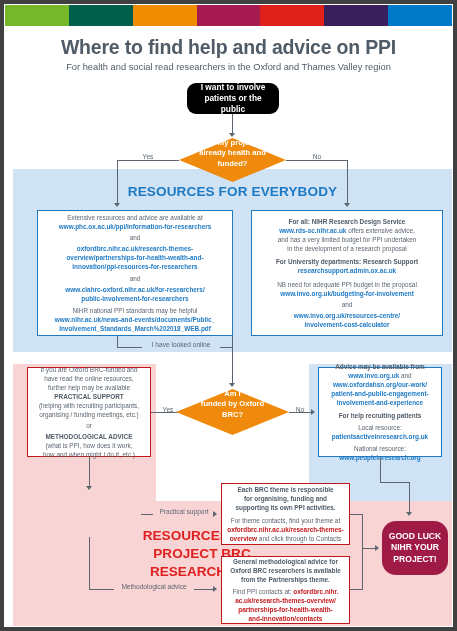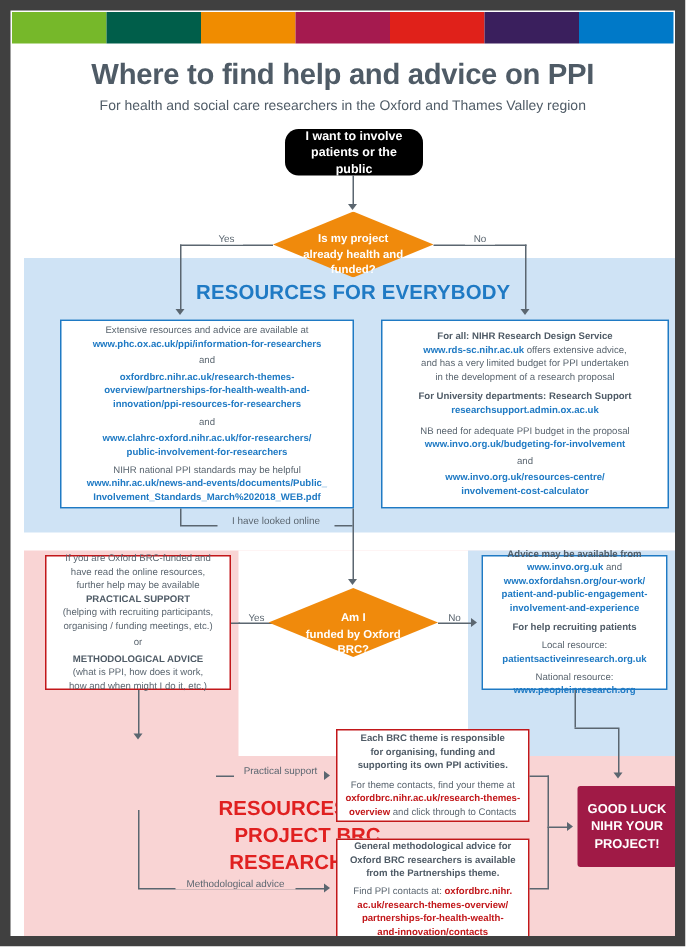--- a/index.html
+++ b/index.html
@@ -5,21 +5,21 @@
   html,body{margin:0;padding:0;}
   body{
     width:457px;height:631px;
     background:#ffffff;
     font-family:"Liberation Sans","DejaVu Sans",sans-serif;
     overflow:hidden;
     position:relative;
   }
   #page{
     position:absolute;inset:0;
-    border:7px solid #404040;
+    border:4px solid #404040;
     box-sizing:border-box;
     background:#fff;
     overflow:hidden;
   }
 
   
   .ribbon{position:absolute;top:1px;left:1px;right:1px;height:21px;display:flex;}
   .ribbon span{flex:1 1 0;height:100%;}
 
   
@@ -68,24 +68,24 @@
 
   
   .node{position:absolute;box-sizing:border-box;}
 
   .pill{
     border-radius:9px;color:#fff;font-weight:bold;font-size:8.3px;
     display:flex;align-items:center;justify-content:center;text-align:center;
     line-height:1.35;padding:3px 6px;
   }
   .start-pill{background:#000000;}
-  .end-pill{background:#a01a46;border-radius:2px;font-size:8.6px;}
+  .end-pill{background:#a01a46;border-radius:14px;font-size:8.6px;}
 
   .diamond{
-    display:flex;align-items:flex-end;justify-content:center;text-align:center;
+    display:flex;align-items:flex-start;justify-content:center;text-align:center;
     color:#fff;font-weight:bold;font-size:7.6px;line-height:1.35;
   }
   .diamond .dtxt{position:relative;z-index:2;padding:0 6px;}
   .diamond::before{
     content:"";position:absolute;inset:0;background:#f08a0c;z-index:1;
     clip-path:polygon(50% 0,100% 50%,50% 100%,0 50%);
   }
 
   .box{
     background:#fff;box-sizing:border-box;
@@ -126,21 +126,21 @@
     <span style="background:#76b82a"></span>
     <span style="background:#005e4a"></span>
     <span style="background:#f08c00"></span>
     <span style="background:#a51a4f"></span>
     <span style="background:#e0211a"></span>
     <span style="background:#3a1f5d"></span>
     <span style="background:#0079c8"></span>
   </div>
 
   <div class="title">Where to find help and advice on PPI</div>
-  <div class="subtitle">For health and social care researchers in the Oxford and Thames Valley region</div>
+  <div class="subtitle">For health and social read researchers in the Oxford and Thames Valley region</div>
 
   <div class="panel-blue"></div>
   <div class="panel-pink"></div>
   <div class="panel-white-cut"></div>
   <div class="panel-blue-lower"></div>
   <div class="panel-pink-cut"></div>
 
   <div class="panel-label" id="everybody-label">RESOURCES FOR EVERYBODY</div>
   <div class="panel-label" id="brc-label">
     <div>RESOURCES FOR</div>

